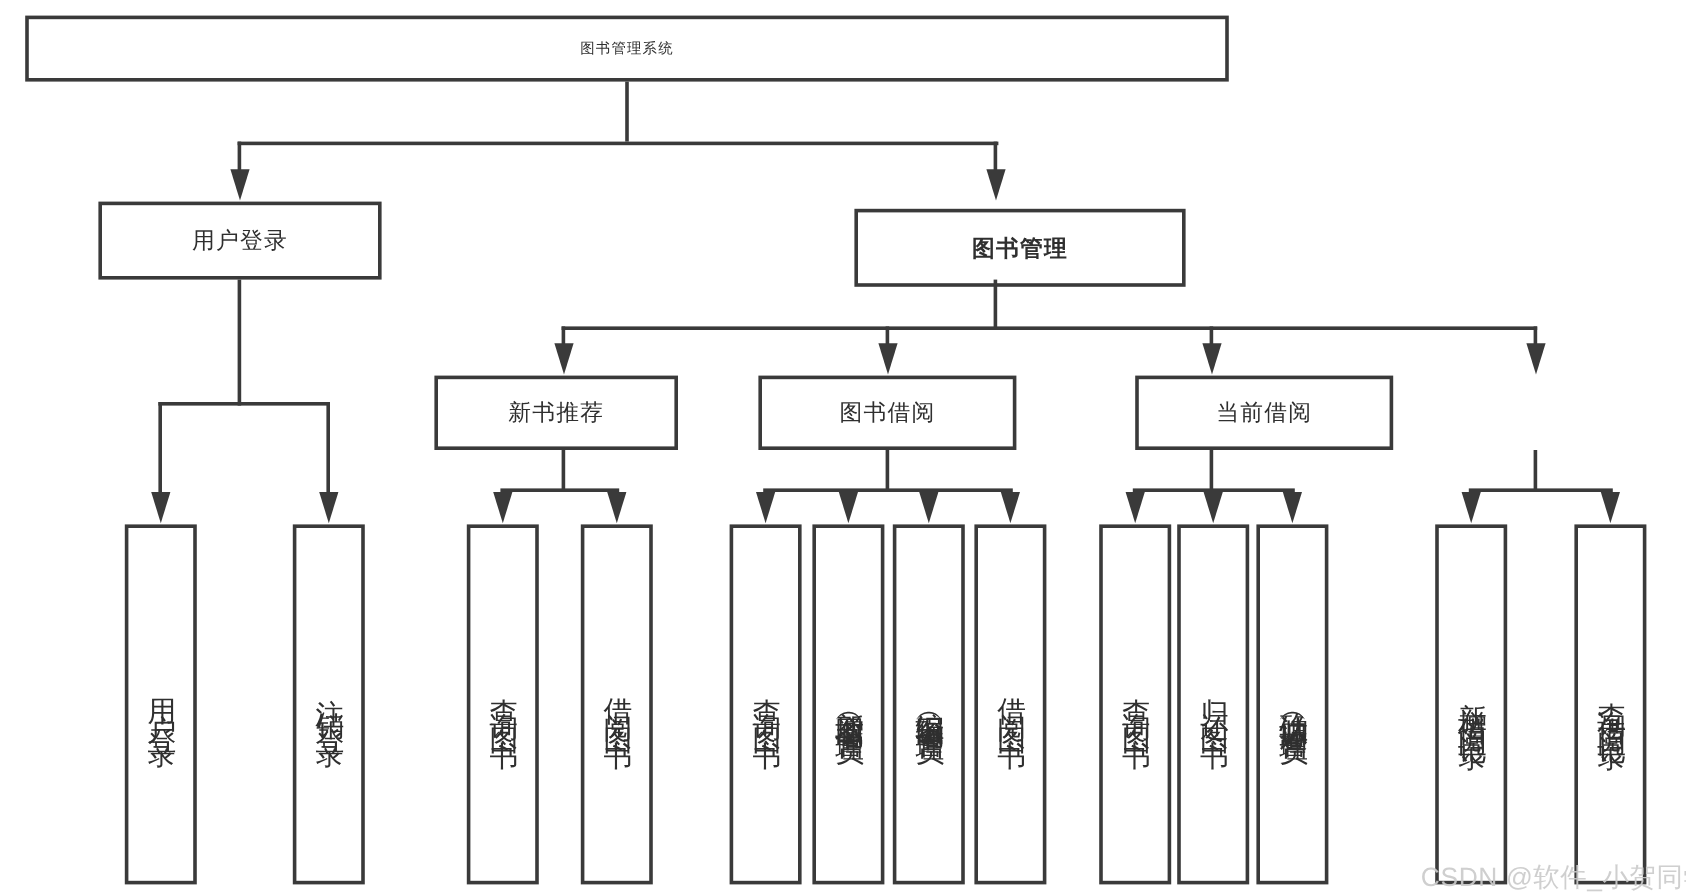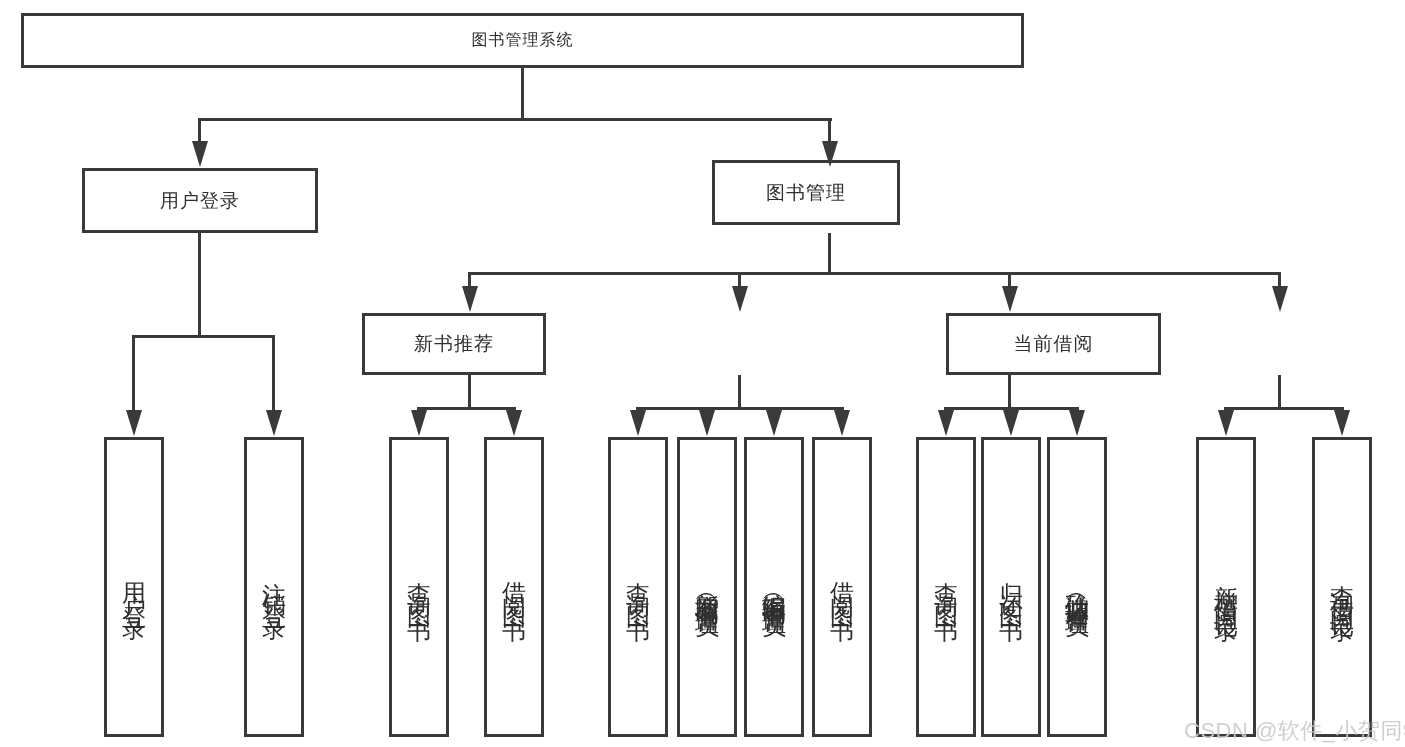--- a/index.html
+++ b/index.html
@@ -13,21 +13,21 @@
     position:relative;width:1405px;height:747px;background:var(--bg);
     font-family:"Liberation Sans","DejaVu Sans",sans-serif;
     color:var(--text);overflow:hidden;
   }
   .box{
     position:absolute;box-sizing:border-box;background:#fff;
     border:3px solid var(--line);
     display:flex;align-items:center;justify-content:center;
     text-align:center;
   }
-  .root-box{font-size:16px;letter-spacing:1px;align-items:center;}
+  .root-box{font-size:12px;letter-spacing:1px;align-items:center;}
   .lvl-box{font-size:19px;letter-spacing:1px;}
   .leaf-box{font-size:24px;}
   .vtext{
     writing-mode:vertical-rl;text-orientation:mixed;
     line-height:1;display:block;
   }
   .ls-a{letter-spacing:12px;}
   .ls-b{letter-spacing:7px;}
   .ls-c{letter-spacing:3px;}
   .vline{position:absolute;width:3px;background:var(--line);}
@@ -49,28 +49,31 @@
 <div id="stage">
 
   <div class="box root-box" style="left:21px;top:13px;width:1003px;height:55px;">
     <span>图书管理系统</span>
   </div>
 
   <div class="box lvl-box" style="left:82px;top:168px;width:236px;height:65px;">
     <span>用户登录</span>
   </div>
 
-  <div class="box lvl-box" style="left:712px;top:160px;width:188px;height:65px;">
+  <div class="box lvl-box" style="left:712px;top:174px;width:276px;height:65px;font-weight:bold;">
     <span>图书管理</span>
   </div>
 
-  <div class="box lvl-box" style="left:362px;top:313px;width:184px;height:62px;">
+  <div class="box lvl-box" style="left:362px;top:313px;width:203px;height:62px;">
     <span>新书推荐</span>
   </div>
 
+  <div class="box lvl-box" style="left:632px;top:313px;width:215px;height:62px;">
+    <span>图书借阅</span>
+  </div>
 
   <div class="box lvl-box" style="left:902px;top:313px;width:215px;height:62px;margin-left:44px;">
     <span>当前借阅</span>
   </div>
 
 
   <div class="box leaf-box" style="left:104px;top:437px;width:60px;height:300px;">
     <span class="vtext ls-a">用户登录</span>
   </div>
   <div class="box leaf-box" style="left:244px;top:437px;width:60px;height:300px;">

